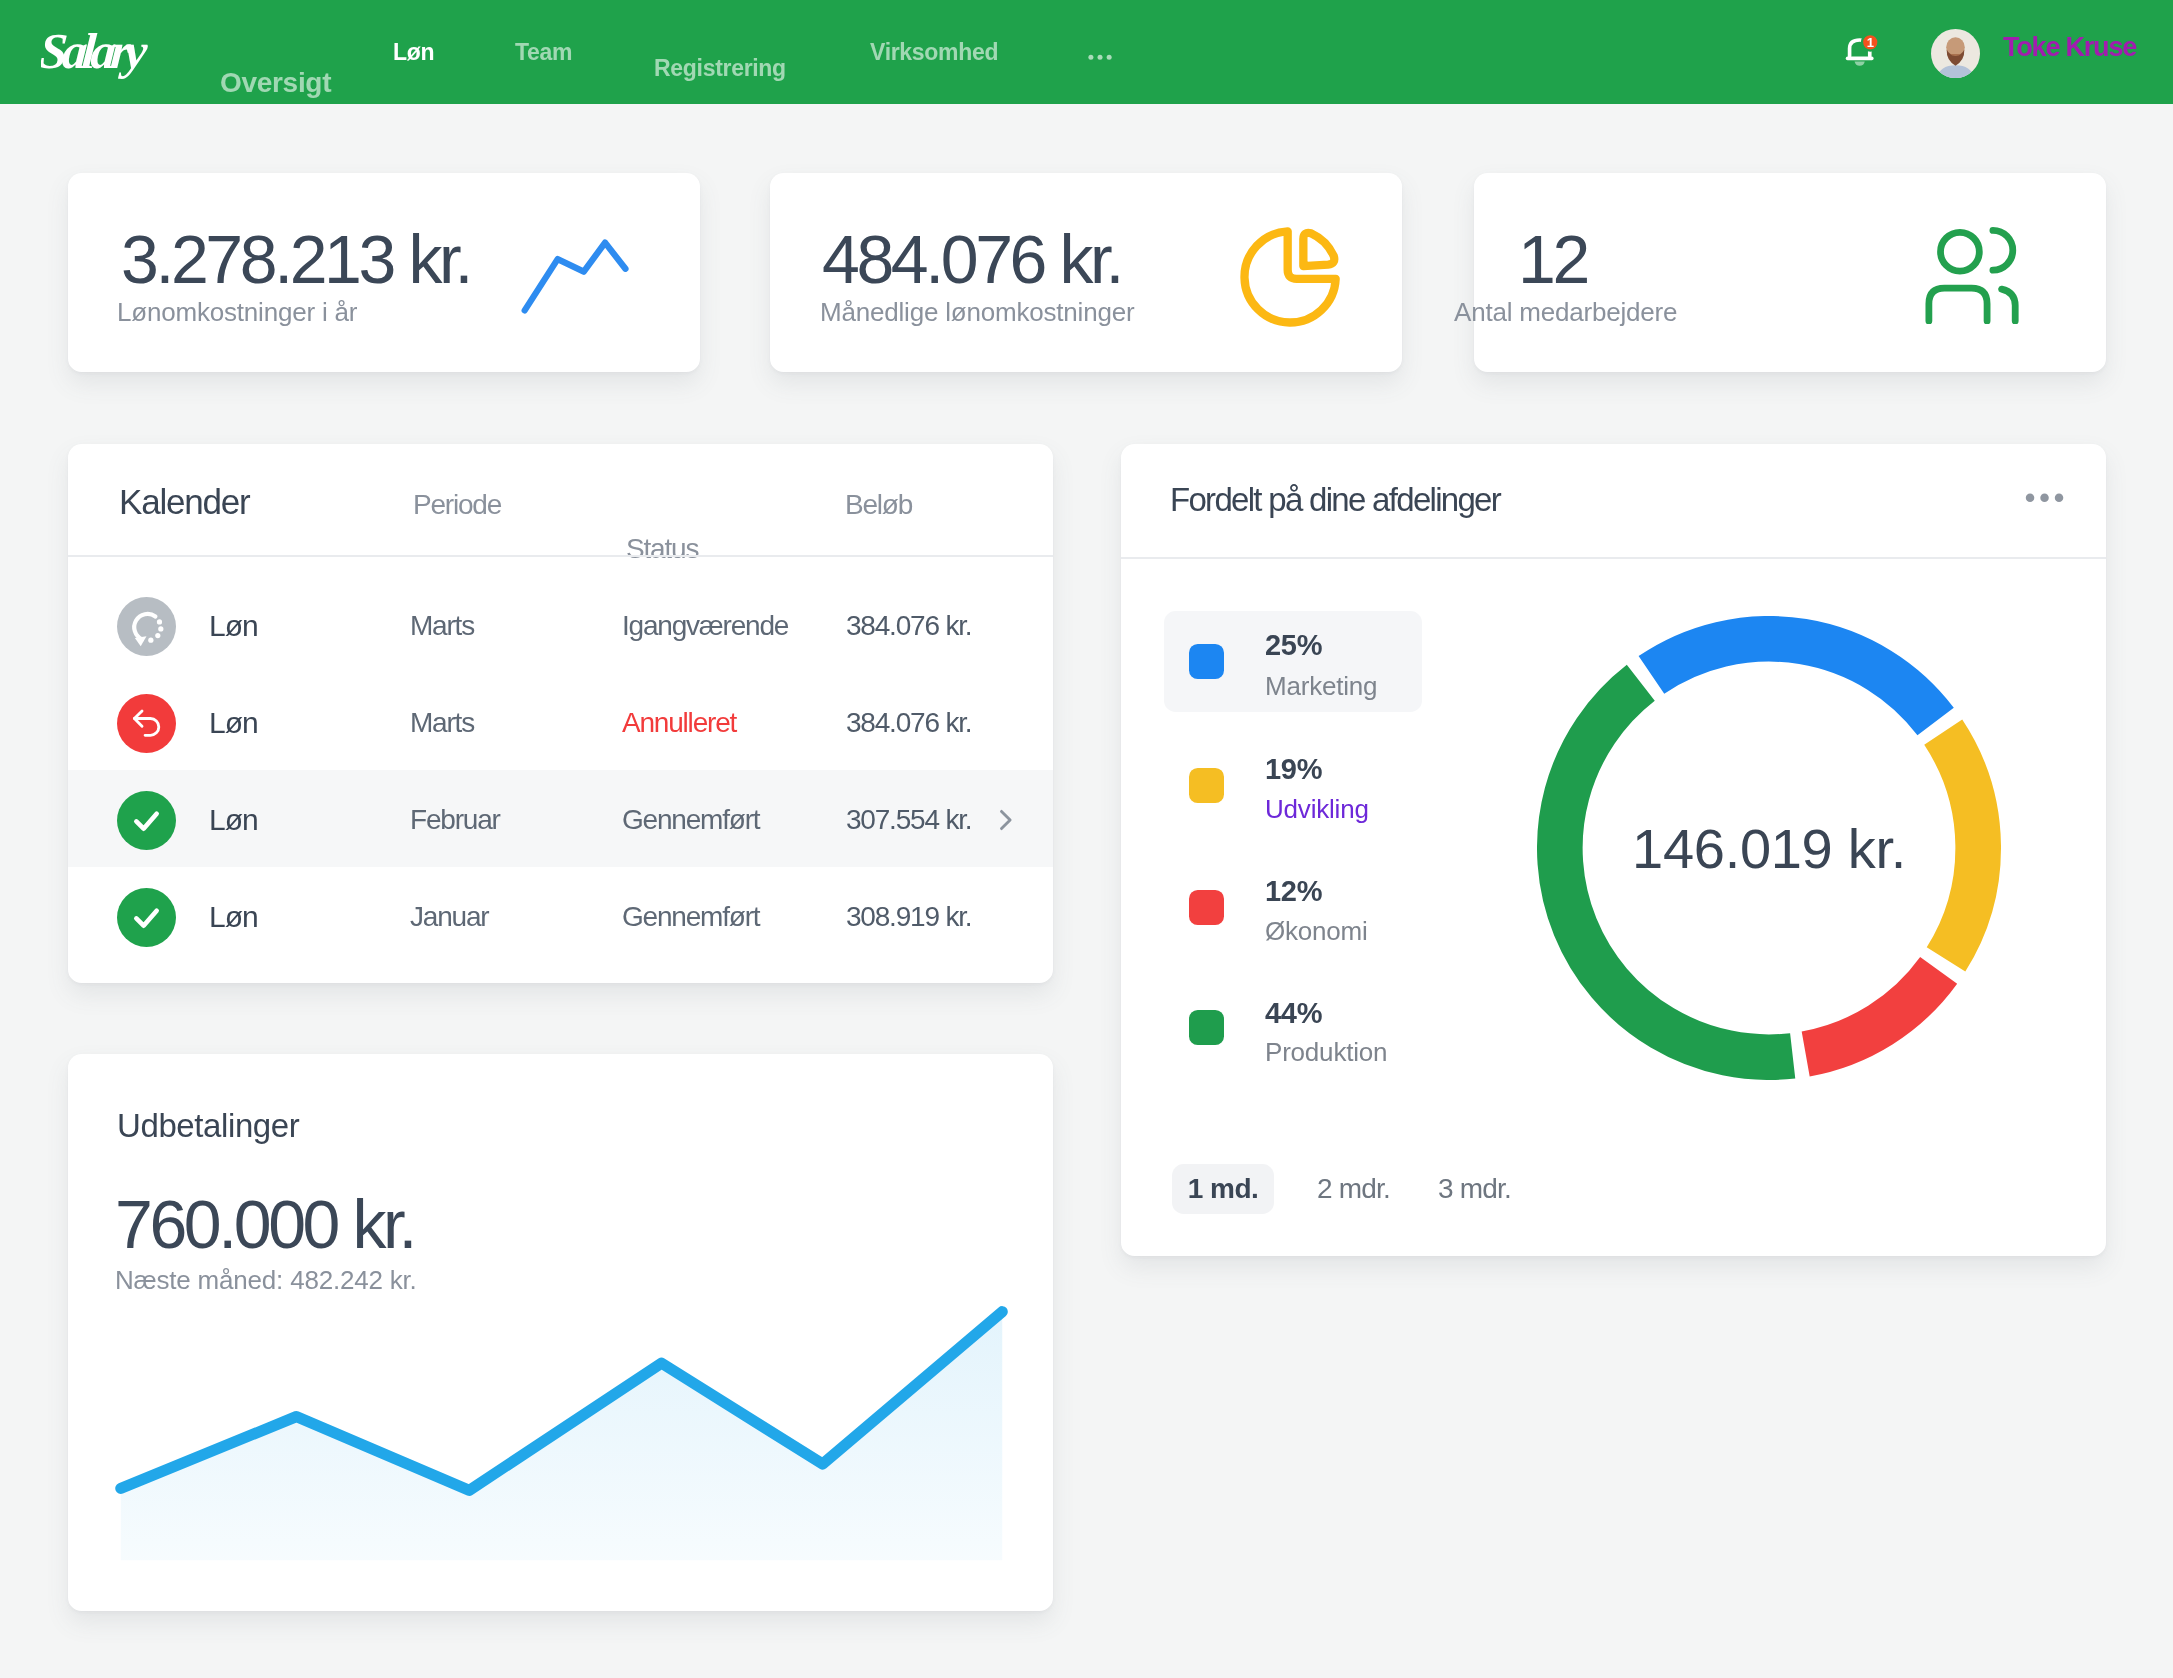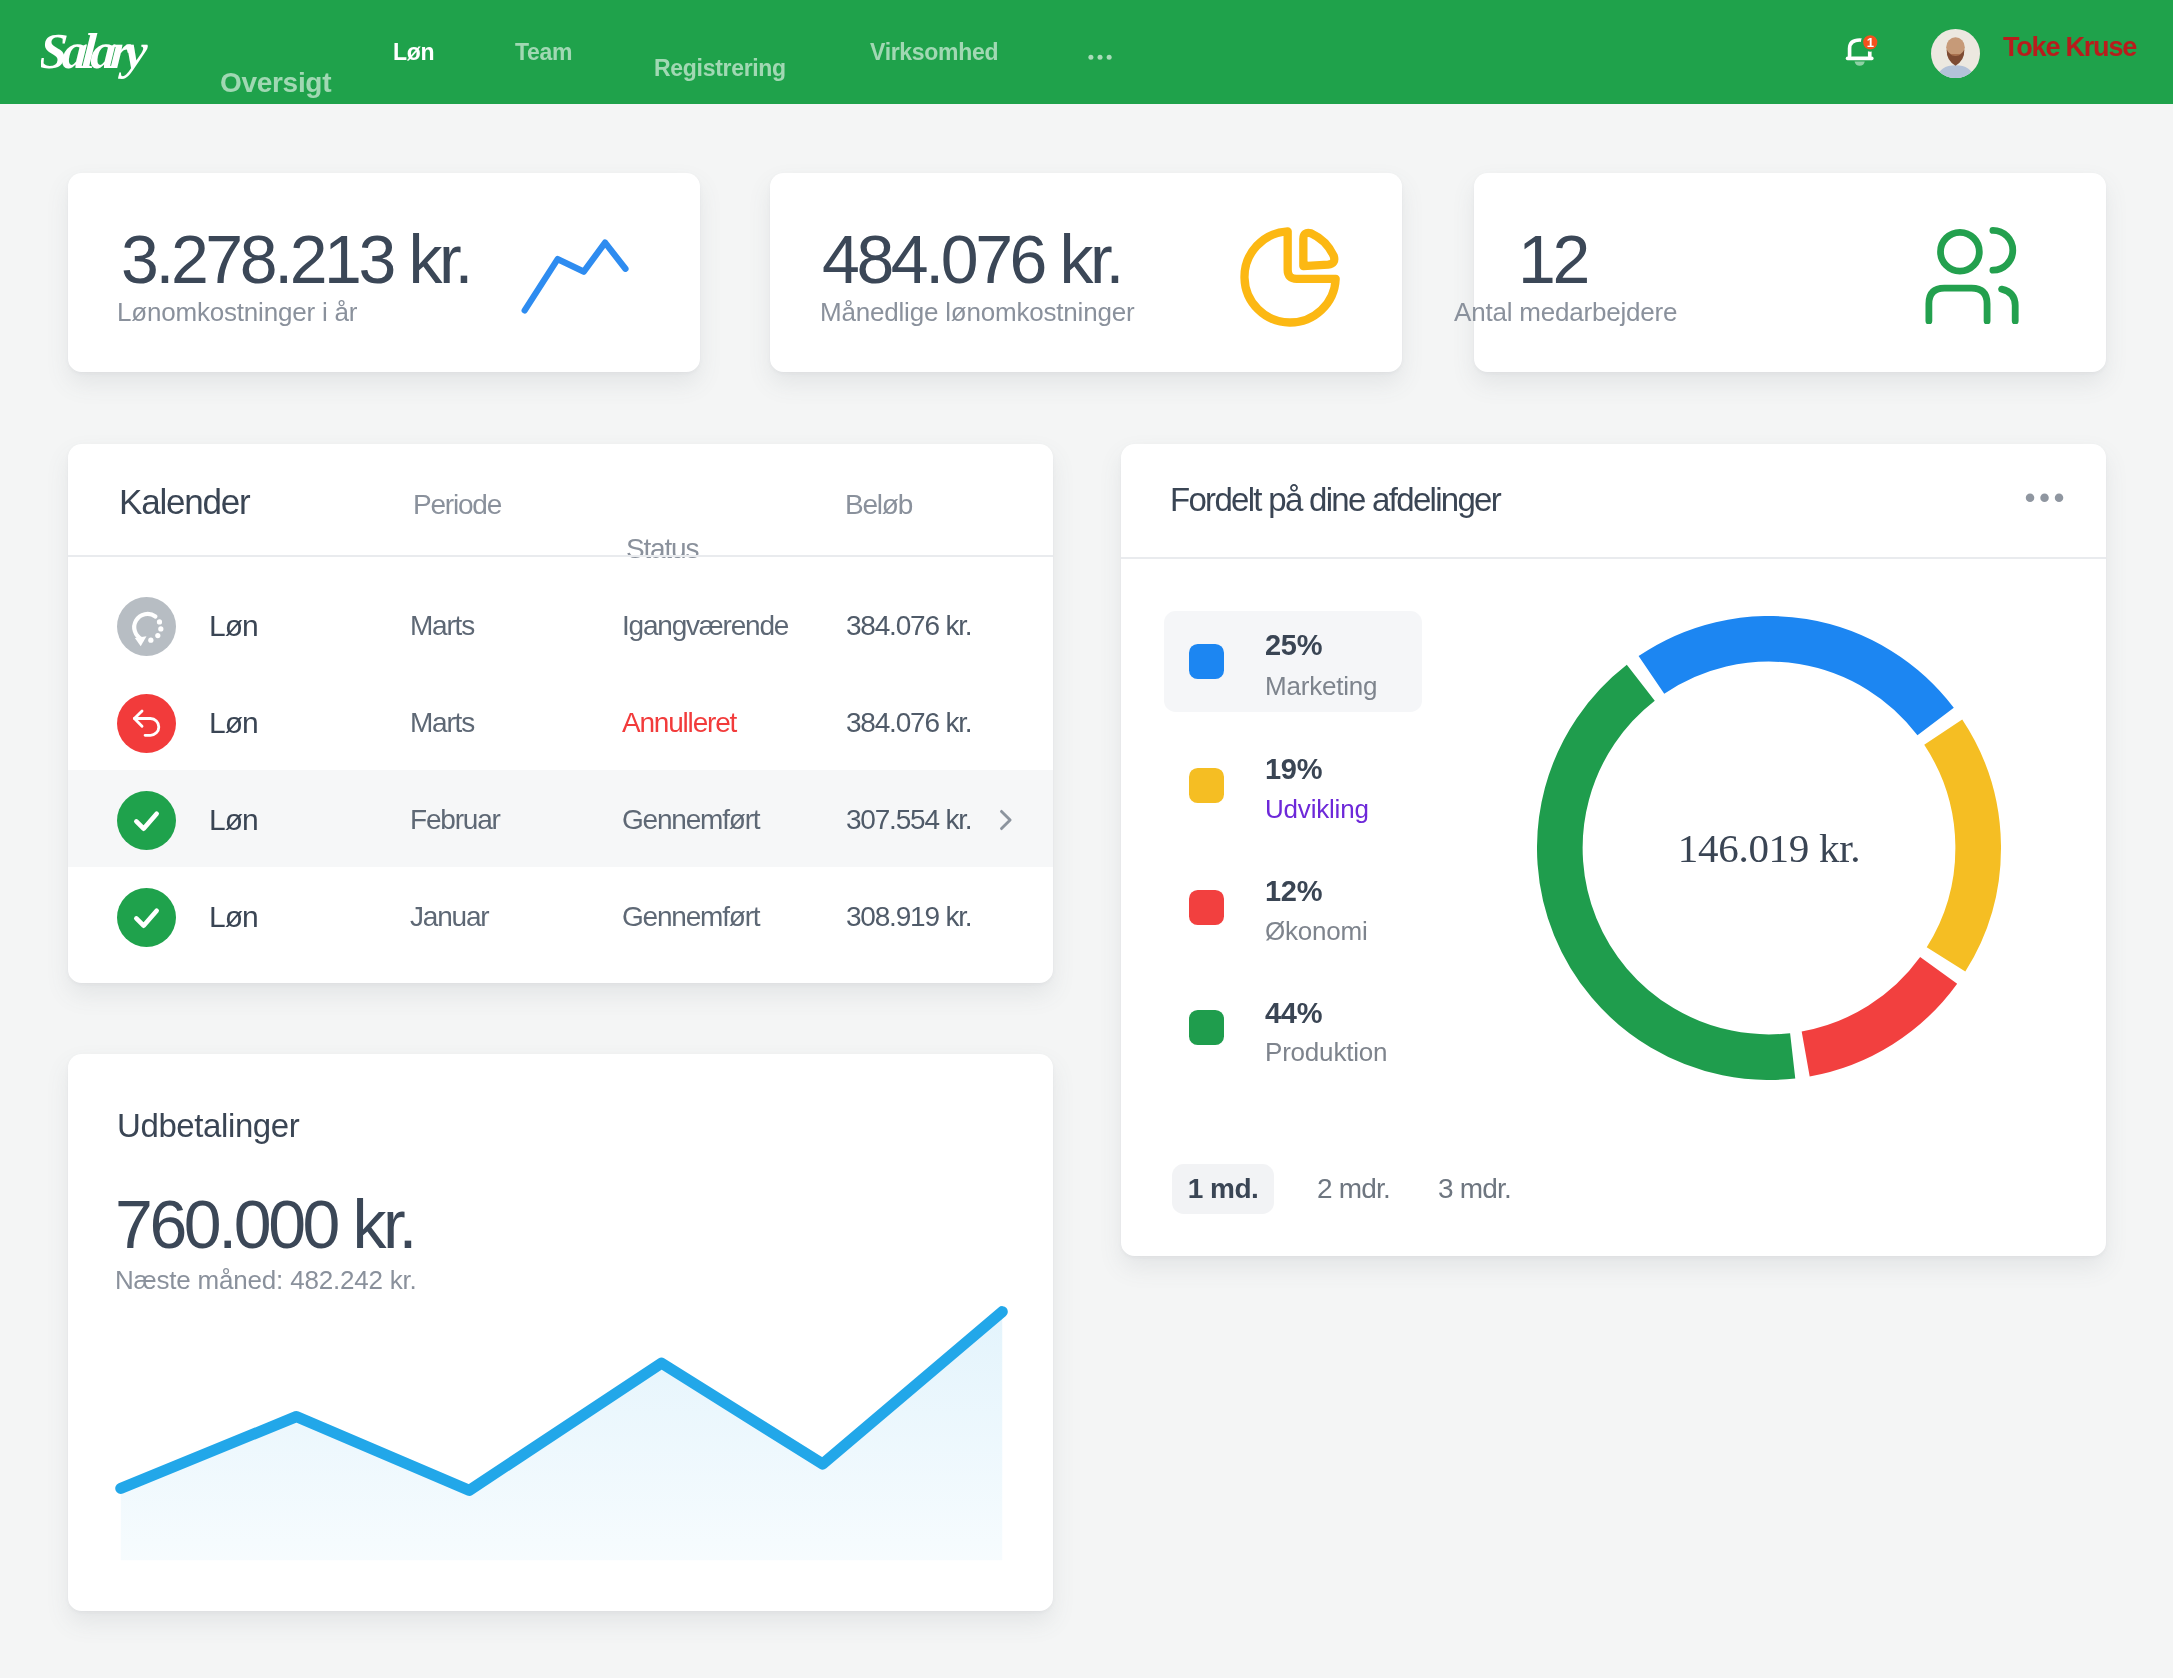--- a/index.html
+++ b/index.html
@@ -55,21 +55,21 @@
       </defs>
     <g clip-path="url(#av)">
       <rect width="50" height="50" fill="#ece8e0"></rect>
       <path d="M6 50 Q9 37 25 37 Q41 37 44 50 Z" fill="#b3c2d8"></path>
       <ellipse cx="25" cy="18.5" rx="9.5" ry="10" fill="#c69a78"></ellipse>
       <path d="M16 21 Q15.5 32 25 37.5 Q34.5 32 34 21 Q31.5 26.5 25 27 Q18.5 26.5 16 21 Z" fill="#7d4b33"></path>
       <path d="M25 27.5 Q21 27.5 19.5 25.5 L30.5 25.5 Q29 27.5 25 27.5 Z" fill="#a9714f"></path>
     </g>
   </svg>
 </div>
-<div class="abs ctr" style="left:2003px;top:0;height:94px;font-size:27px;font-weight:bold;letter-spacing:-1.2px;color:#b91c1c;">Toke Kruse</div>
+<div class="abs ctr" style="left:2003px;top:0;height:94px;font-size:27px;font-weight:bold;letter-spacing:-1.2px;color:#a21caf;">Toke Kruse</div>
 
 <div class="card" style="left:68px;top:173px;width:632px;height:199px;"></div>
 <div class="abs big" style="left:121px;top:220px;">3.278.213 kr.</div>
 <div class="abs lbl" style="left:117px;top:297px;">Lønomkostninger i år</div>
 <div class="abs" style="left:514px;top:231px;">
   <svg width="126" height="92" viewBox="0 0 130 95">
     <polyline points="11,82 45,29 72,42 94,12 115,39" fill="none" stroke="#2e8cf0" stroke-width="6.5" stroke-linecap="round" stroke-linejoin="round"></polyline>
   </svg>
 </div>
 
@@ -199,21 +199,21 @@
 <div class="abs" style="left:1265px;top:1037px;font-size:26px;color:#7e848d;letter-spacing:-0.2px;">Produktion</div>
 
 <div class="abs" style="left:1537px;top:616px;">
   <svg width="464" height="464" viewBox="0 0 478 478">
     <path d="M117.87 60.76 A 215.5 215.5 0 0 1 410.65 108.71" fill="none" stroke="#1c86f2" stroke-width="47"></path>
     <path d="M418.49 119.74 A 215.5 215.5 0 0 1 421.35 353.83" fill="none" stroke="#f5be23" stroke-width="47"></path>
     <path d="M413.78 365.06 A 215.5 215.5 0 0 1 276.79 451.16" fill="none" stroke="#f2403f" stroke-width="47"></path>
     <path d="M263.40 453.11 A 215.5 215.5 0 0 1 106.92 68.72" fill="none" stroke="#1f9d4d" stroke-width="47"></path>
   </svg>
 </div>
-<div class="abs dark" style="left:1537px;top:616px;width:464px;height:464px;display:flex;align-items:center;justify-content:center;font-size:41px;letter-spacing:-0.3px;font-family:Liberation Serif, serif;">146.019 kr.</div>
+<div class="abs dark" style="left:1537px;top:616px;width:464px;height:464px;display:flex;align-items:center;justify-content:center;font-size:56px;letter-spacing:-0.3px;">146.019 kr.</div>
 
 <div class="abs" style="left:1172px;top:1164px;width:102px;height:50px;background:#f2f3f5;border-radius:11.6px;"></div>
 <div class="abs ctr dark" style="left:1172px;top:1164px;width:102px;height:50px;font-size:28px;font-weight:bold;letter-spacing:-0.5px;justify-content:center;">1 md.</div>
 <div class="abs ctr" style="left:1317px;top:1164px;height:50px;font-size:28px;letter-spacing:-0.8px;color:#6e7680;">2 mdr.</div>
 <div class="abs ctr" style="left:1438px;top:1164px;height:50px;font-size:28px;letter-spacing:-0.8px;color:#6e7680;">3 mdr.</div>
 
 <div class="card" style="left:68px;top:1054px;width:985px;height:557px;"></div>
 <div class="abs dark" style="left:117px;top:1107px;font-size:33px;letter-spacing:-0.4px;">Udbetalinger</div>
 <div class="abs big" style="left:115px;top:1185px;">760.000 kr.</div>
 <div class="abs lbl" style="left:115px;top:1265px;">Næste måned: 482.242 kr.</div>

